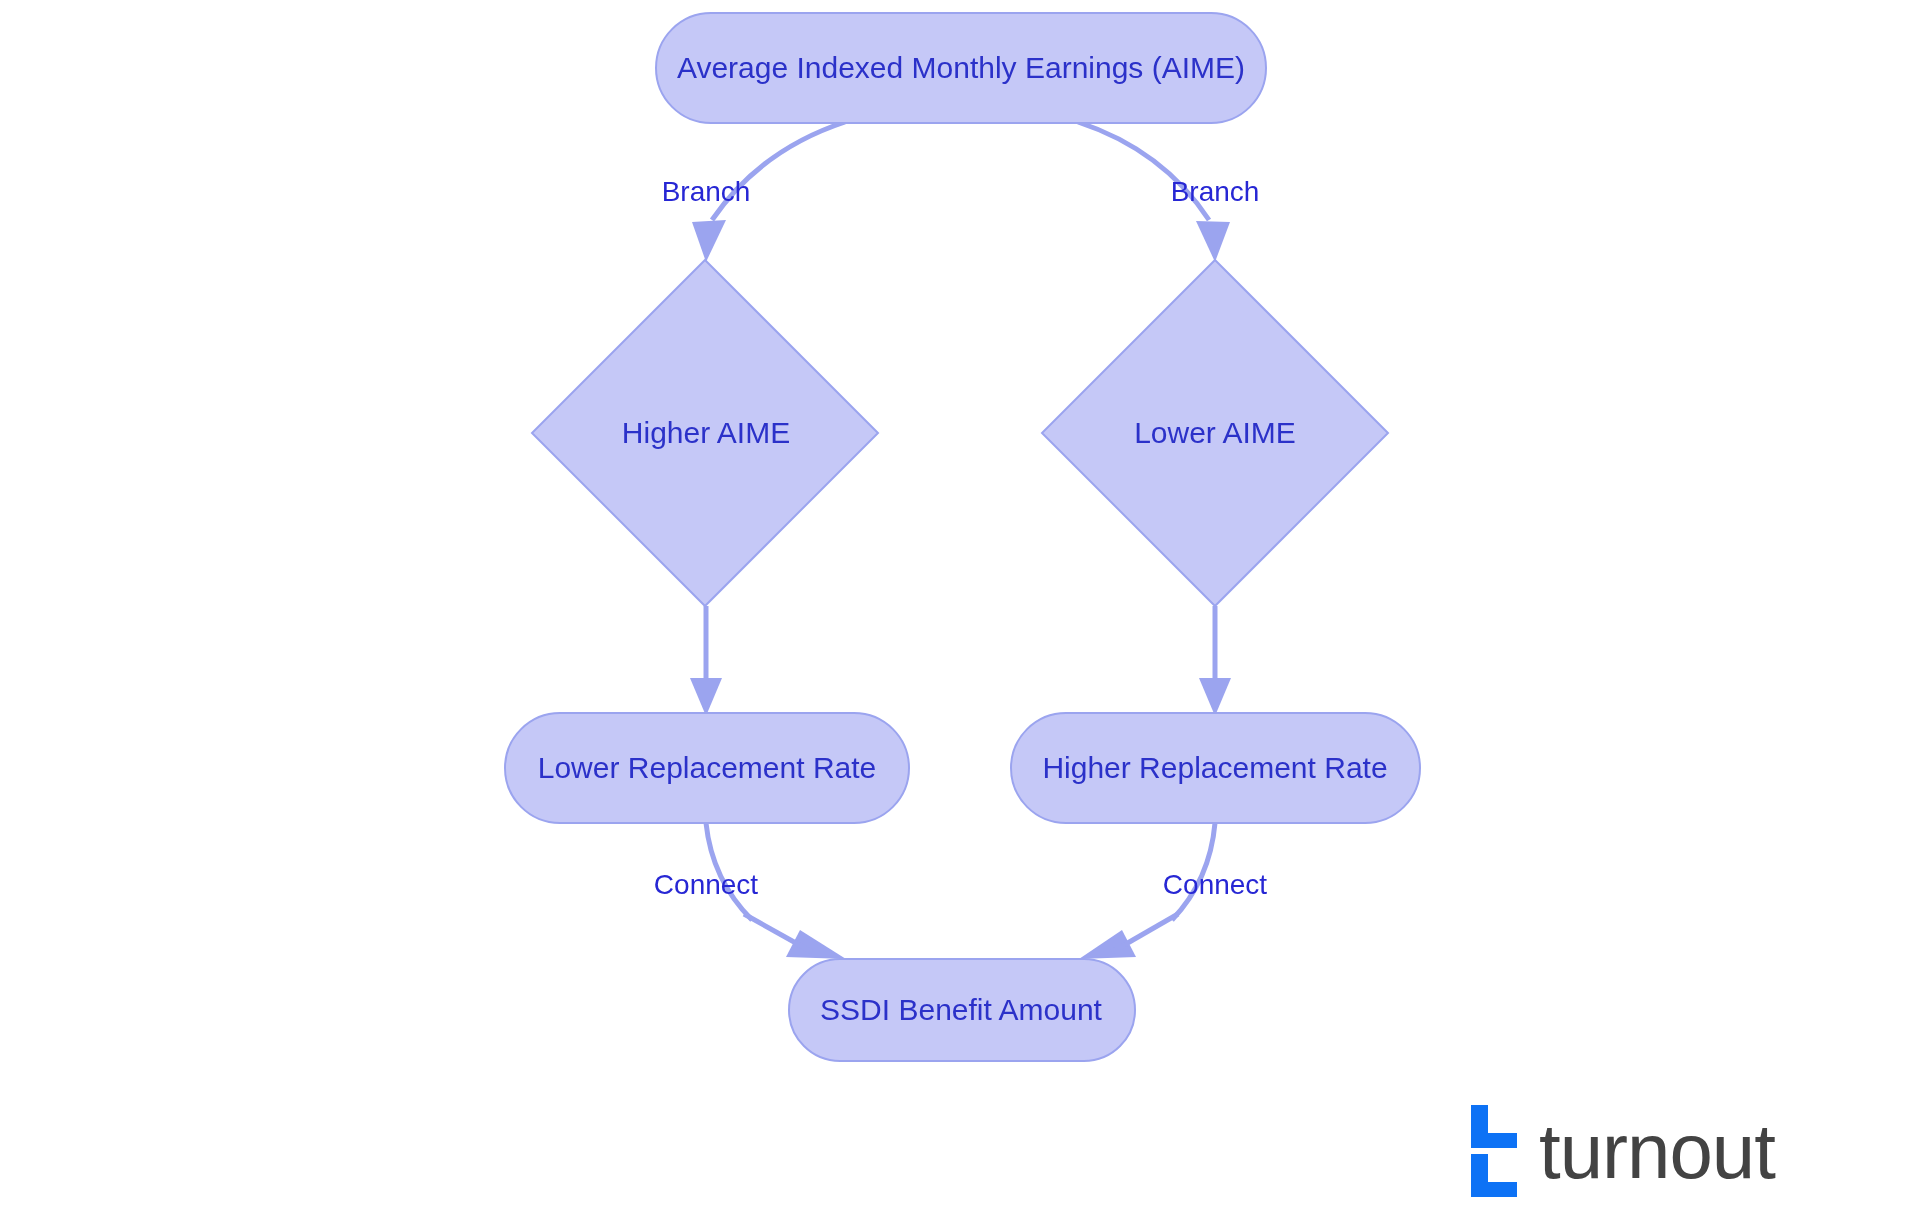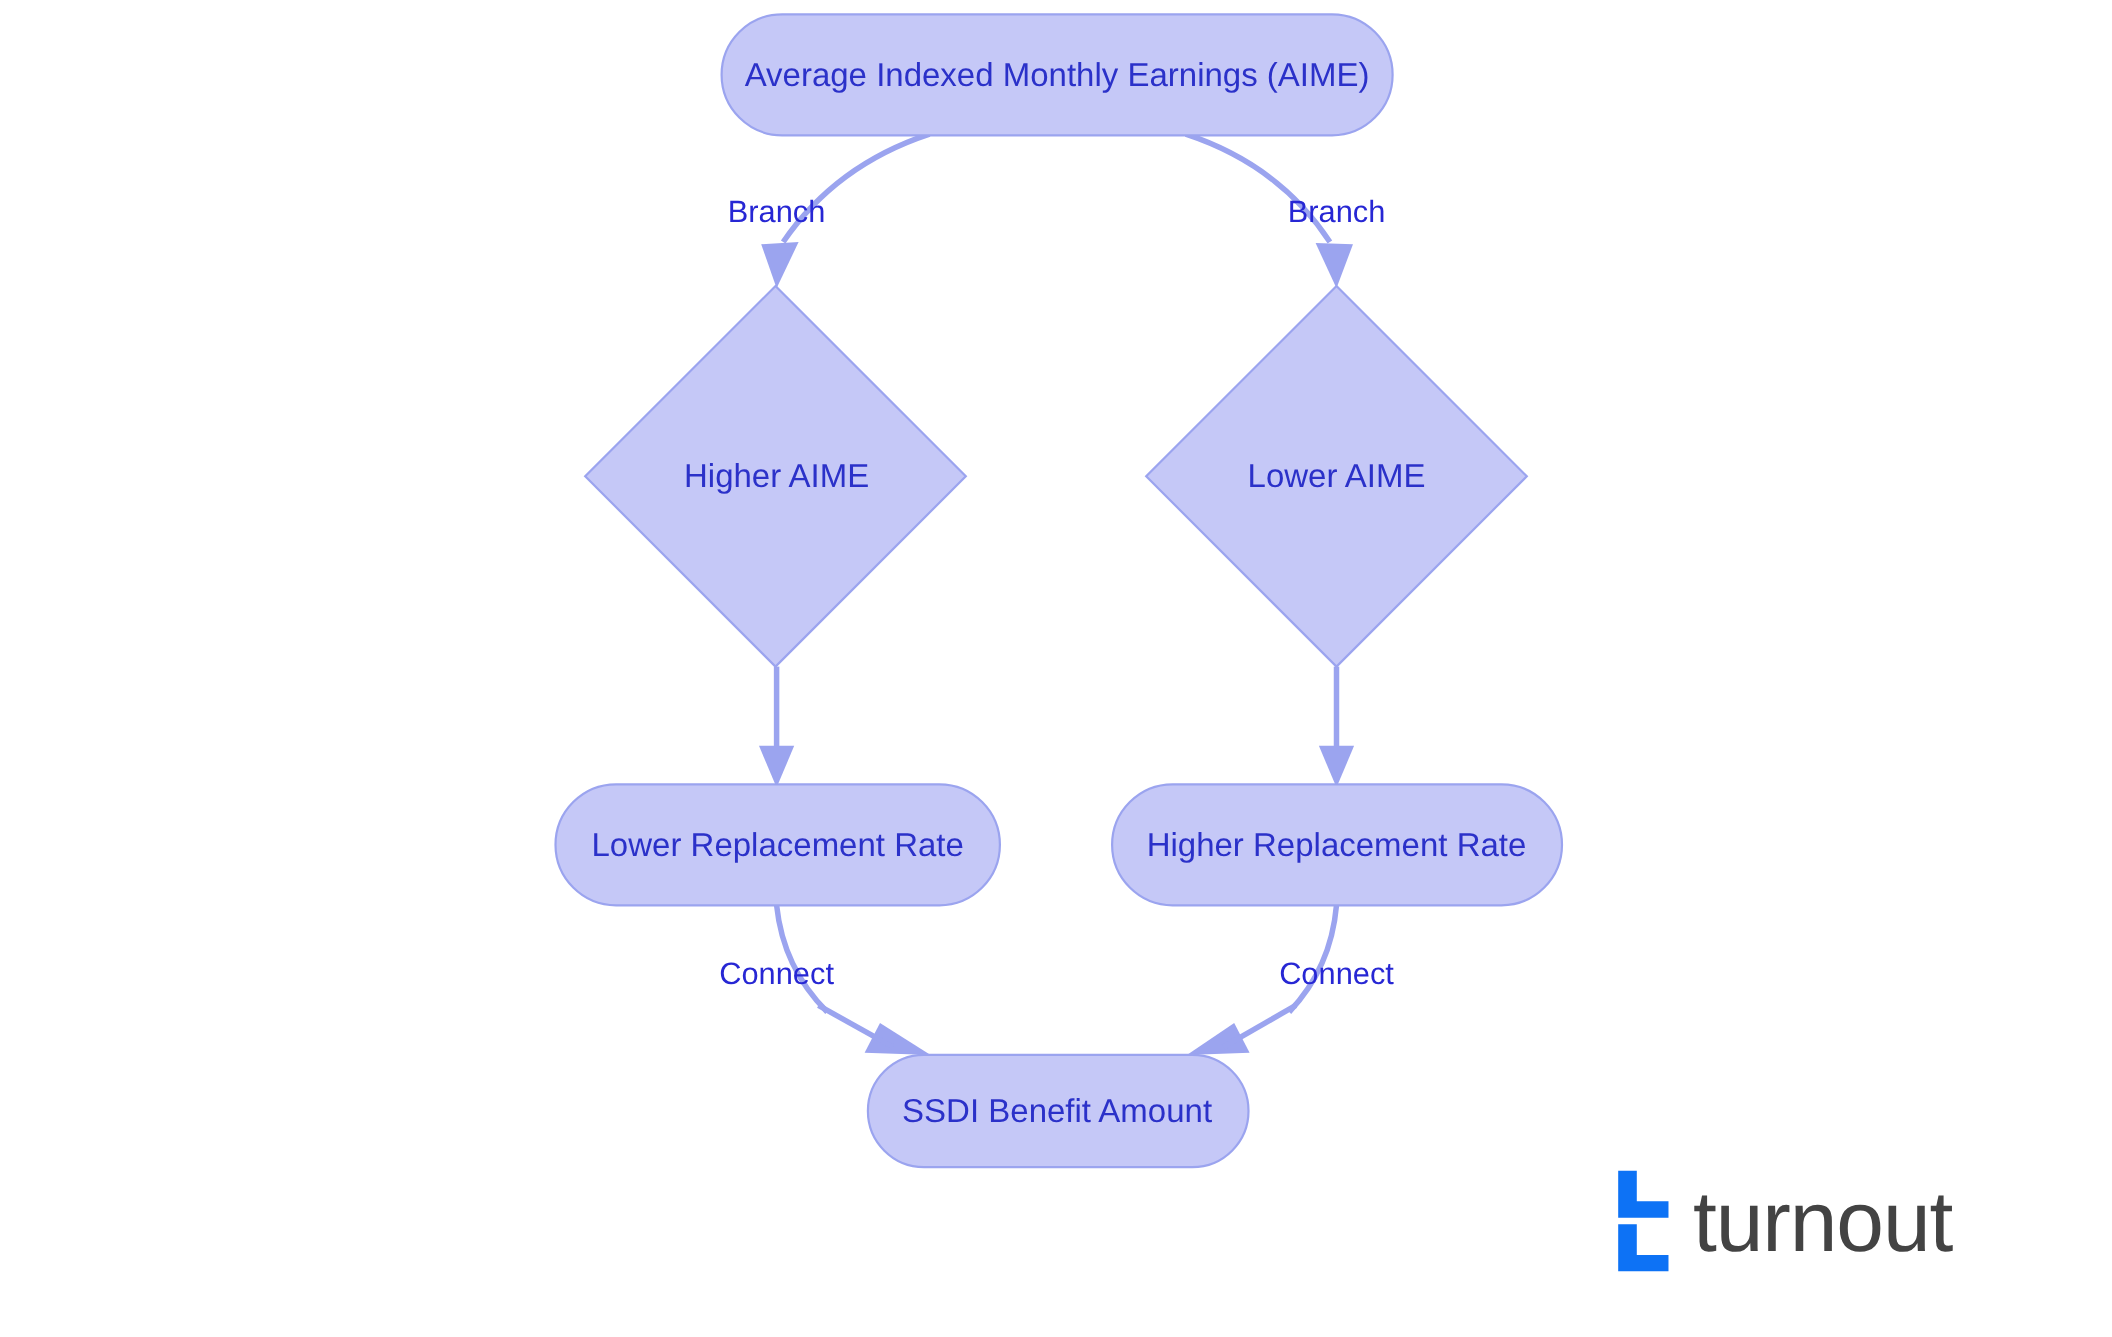--- a/index.html
+++ b/index.html
@@ -53,21 +53,21 @@
   .edge-label {
     fill: #2727d4;
     font-family: "Liberation Sans", "DejaVu Sans", sans-serif;
     font-size: 28px;
     text-anchor: middle;
     dominant-baseline: middle;
   }
   #brand-logo {
     position: absolute;
     left: 1471px;
-    top: 1064px;
+    top: 1105px;
     display: flex;
     align-items: center;
     gap: 22px;
   }
   .logo-mark {
     width: 46px;
     height: 92px;
     display: block;
   }
   .logo-wordmark {

